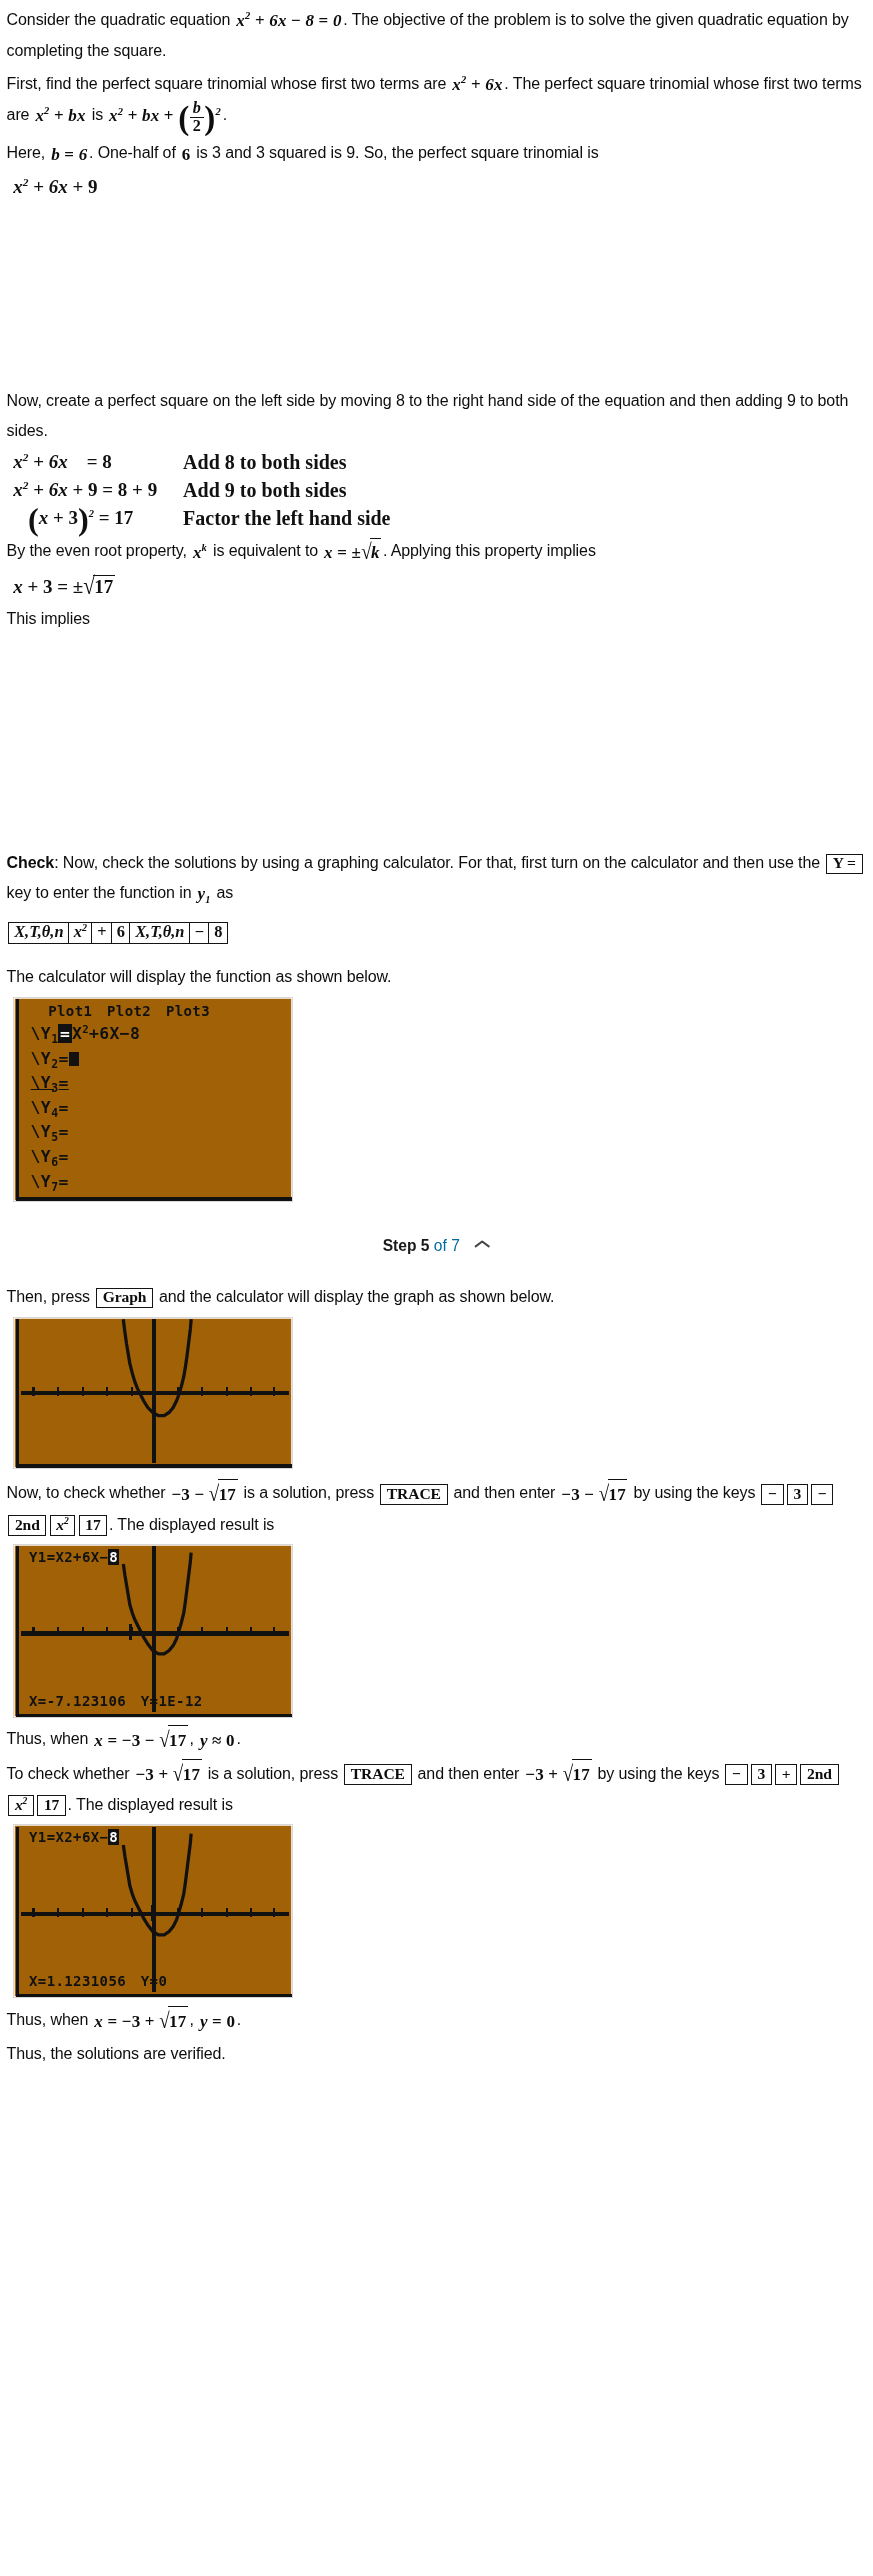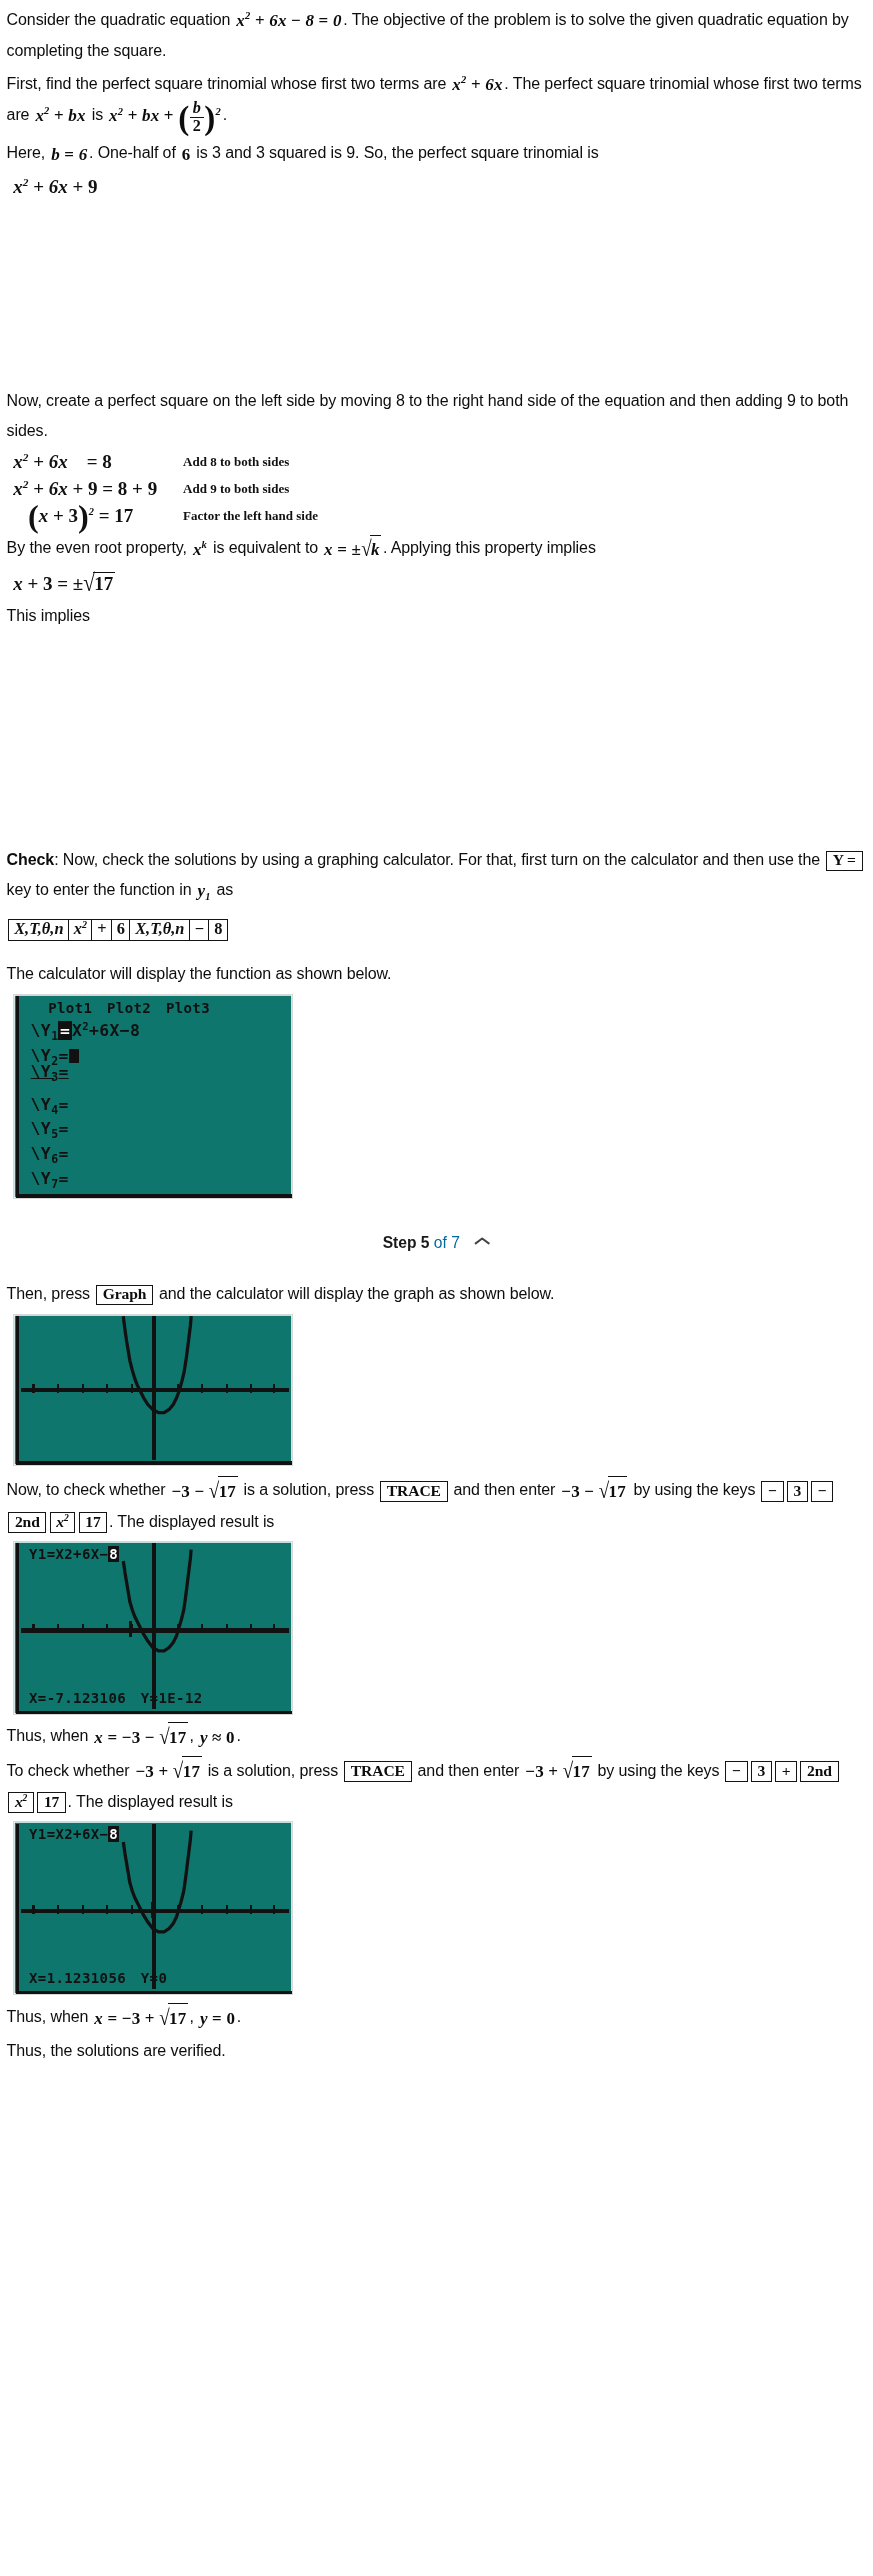--- a/index.html
+++ b/index.html
@@ -92,21 +92,21 @@
   .eqtable td {
     padding: 2.5px 0 2.5px 0;
     vertical-align: middle;
     font-size: 19px;
   }
   .eqtable td.lhs { text-align: left; padding-right: 4.9px; white-space: nowrap; }
   .eqtable td.note {
     font-family: "Liberation Serif", serif;
     font-weight: bold;
     font-style: normal;
-    font-size: 13px;
+    font-size: 20px;
     padding-left: 21px;
     white-space: nowrap;
   }
   .eqtable td.orcell {
     font-family: "Liberation Serif", serif;
     font-weight: bold;
     font-style: normal;
     font-size: 17px;
     padding: 0 21px;
     text-align: center;
@@ -139,21 +139,21 @@
     margin: 33px 0 28px 0;
     color: #1a1a1a;
   }
   .step-header .strong { font-weight: bold; }
   .step-header .of { color: #0369a1; }
   .chev { display: inline-block; margin-left: 9.8px; vertical-align: 1.6px; }
 
   
   .calc {
     position: relative;
-    background: #0f766e;
+    background: #a16207;
     border: 0.8px solid #d8d8d8;
     box-shadow: inset 0 0 0 0.8px #fff;
     margin: 4.9px 0 6.6px 6.6px;
     overflow: hidden;
   }
   .calc::before {
     content: "";
     position: absolute; left: 1.6px; top: 1.6px; bottom: 2.5px; width: 3.3px;
     background: #111;
   }
@@ -318,21 +318,21 @@
   </div>
 
   <p class="para" style="margin-top:18px;">The calculator will display the function as shown below.</p>
 
   <div class="calc calc-yeq">
     <div class="calcfont yeq-plots">
       <span>Plot1</span><span>Plot2</span><span>Plot3</span>
     </div>
     <div class="calcfont yeq-line" style="top:26px;">\Y<sub style="font-size:.7em;">1</sub><span class="eqsign-inv">=</span>X<sup>2</sup>+6X−8</div>
     <div class="calcfont yeq-line" style="top:51px;">\Y<sub style="font-size:.7em;">2</sub>=<span class="cursor-block"></span></div>
-    <div class="calcfont yeq-line" style="top:67px;text-decoration:underline;">\Y<sub style="font-size:.7em;">3</sub>=</div>
+    <div class="calcfont yeq-line" style="top:75px;text-decoration:underline;">\Y<sub style="font-size:.7em;">3</sub>=</div>
     <div class="calcfont yeq-line" style="top:100px;">\Y<sub style="font-size:.7em;">4</sub>=</div>
     <div class="calcfont yeq-line" style="top:124px;">\Y<sub style="font-size:.7em;">5</sub>=</div>
     <div class="calcfont yeq-line" style="top:149px;">\Y<sub style="font-size:.7em;">6</sub>=</div>
     <div class="calcfont yeq-line" style="top:174px;text-align:right;">\Y<sub style="font-size:.7em;">7</sub>=</div>
   </div>
 
   <div class="step-header">
     <span class="strong">Step 5</span>
     <span class="of">of 7</span>
     <span class="chev">

